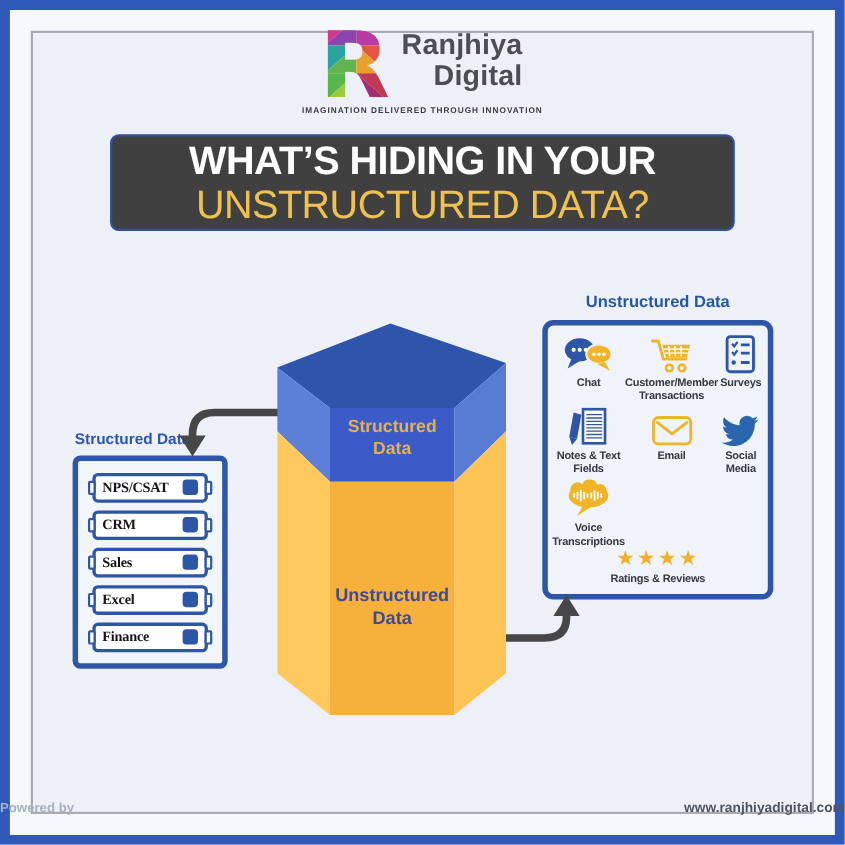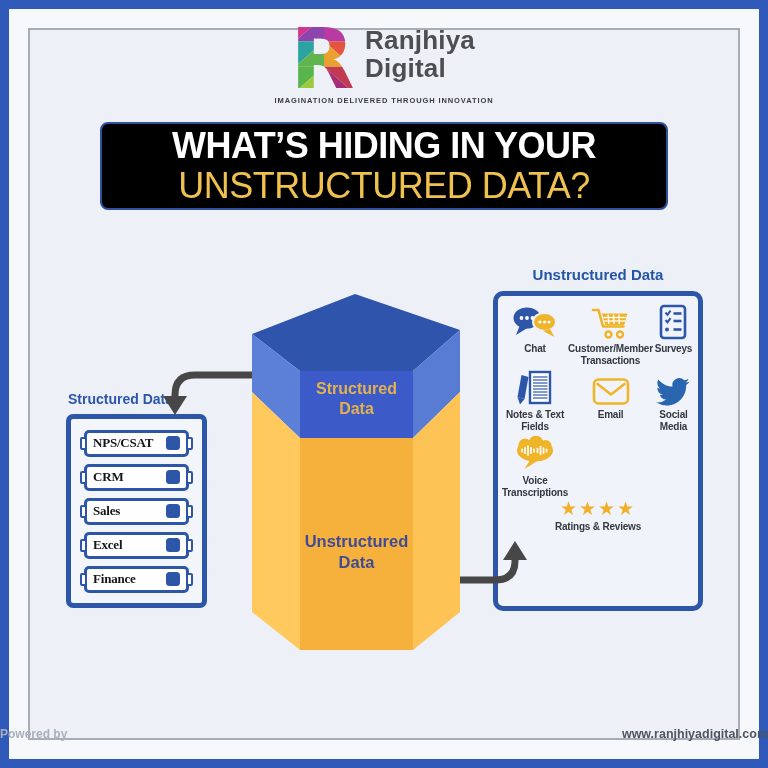--- a/index.html
+++ b/index.html
@@ -6,26 +6,26 @@
   html,body { width:768px; height:768px; }
   body { font-family:"Liberation Sans","DejaVu Sans",sans-serif; background:#F6F8FB; }
   .frame { position:relative; width:768px; height:768px; background:#F6F8FB;
            box-shadow: inset 0 0 0 9px #2E59B8; overflow:hidden; }
   .paper { position:absolute; left:28px; top:28px; right:28px; bottom:28px;
            background:#EDF1F7; border:2px solid #A8ADB5; }
 
   
   .logo { position:absolute; left:0; right:0; top:16px; display:flex; flex-direction:column; align-items:center; }
   .logo-top { display:flex; align-items:center; }
-  .logo-name { margin-left:10px; font-weight:700; font-size:26px; color:#4D4D52; line-height:1.08; letter-spacing:0.2px; }
+  .logo-name { margin-left:10px; font-weight:700; font-size:26px; color:#4D4D52; line-height:1.08; letter-spacing:0.2px;text-align:right; }
   .logo-tagline { margin-top:4px; font-size:7.5px; font-weight:700; letter-spacing:0.9px; color:#3A3A40; }
 
   
   .banner { position:absolute; left:100px; top:122px; width:568px; height:88px;
-            background:#000000; border:2px solid #31519E; border-radius:8px;
+            background:#404040; border:2px solid #31519E; border-radius:8px;
             display:flex; flex-direction:column; align-items:center; justify-content:center; }
   .banner-l1 { color:#FFFFFF; font-weight:800; font-size:36px; letter-spacing:-0.5px; line-height:1.1; }
   .banner-l2 { color:#EFC14E; font-weight:400; font-size:36px; letter-spacing:-0.5px; line-height:1.1; }
 
   
   .prism { position:absolute; left:252px; top:293px; width:208px; height:360px; z-index:3; }
   .prism-label-structured { position:absolute; left:48px; top:86px; width:113px; text-align:center;
             color:#E4B14E; font-weight:700; font-size:16px; line-height:1.25; }
   .prism-label-unstructured { position:absolute; left:48px; top:238px; width:113px; text-align:center;
             color:#3F4B96; font-weight:700; font-size:16.5px; line-height:1.25; }
@@ -45,21 +45,21 @@
   .rack-row::before, .rack-row::after { content:""; position:absolute; top:4px; bottom:4px; width:3px;
             background:#FFFFFF; border:2px solid #2D55A8; border-radius:2px; }
   .rack-row::before { left:-7px; }
   .rack-row::after { right:-7px; }
   .rack-label { font-size:13px; font-weight:800; color:#141519; letter-spacing:-0.2px; white-space:nowrap; }
   .sq { width:14px; height:14px; background:#2D55A8; border-radius:3.5px; flex:none; }
 
   
   .upanel-title { position:absolute; left:493px; top:266px; width:210px; text-align:center;
             color:#2456A8; font-weight:700; font-size:15px; }
-  .upanel { position:absolute; left:493px; top:291px; width:210px; height:320px;
+  .upanel { position:absolute; left:493px; top:291px; width:210px; height:254px;
             background:#F0F4FA; border:5px solid #2D55A8; border-radius:10px;
             padding:8px 4px 4px; display:flex; flex-direction:column; }
   .ugrid { display:grid; grid-template-columns:1fr 1.5fr 1fr; row-gap:4px; }
   .ucell { display:flex; flex-direction:column; align-items:center; }
   .icn { height:36px; display:flex; align-items:flex-end; justify-content:center; }
   .ulabel { margin-top:3px; font-size:10px; font-weight:700; color:#33373F;
             text-align:center; line-height:1.15; letter-spacing:-0.2px; }
   .ratings { display:flex; flex-direction:column; align-items:center; margin-top:1px; }
   .stars { color:#F2AF29; font-size:19px; letter-spacing:2px; line-height:1; font-family:"DejaVu Sans",sans-serif; }
 

